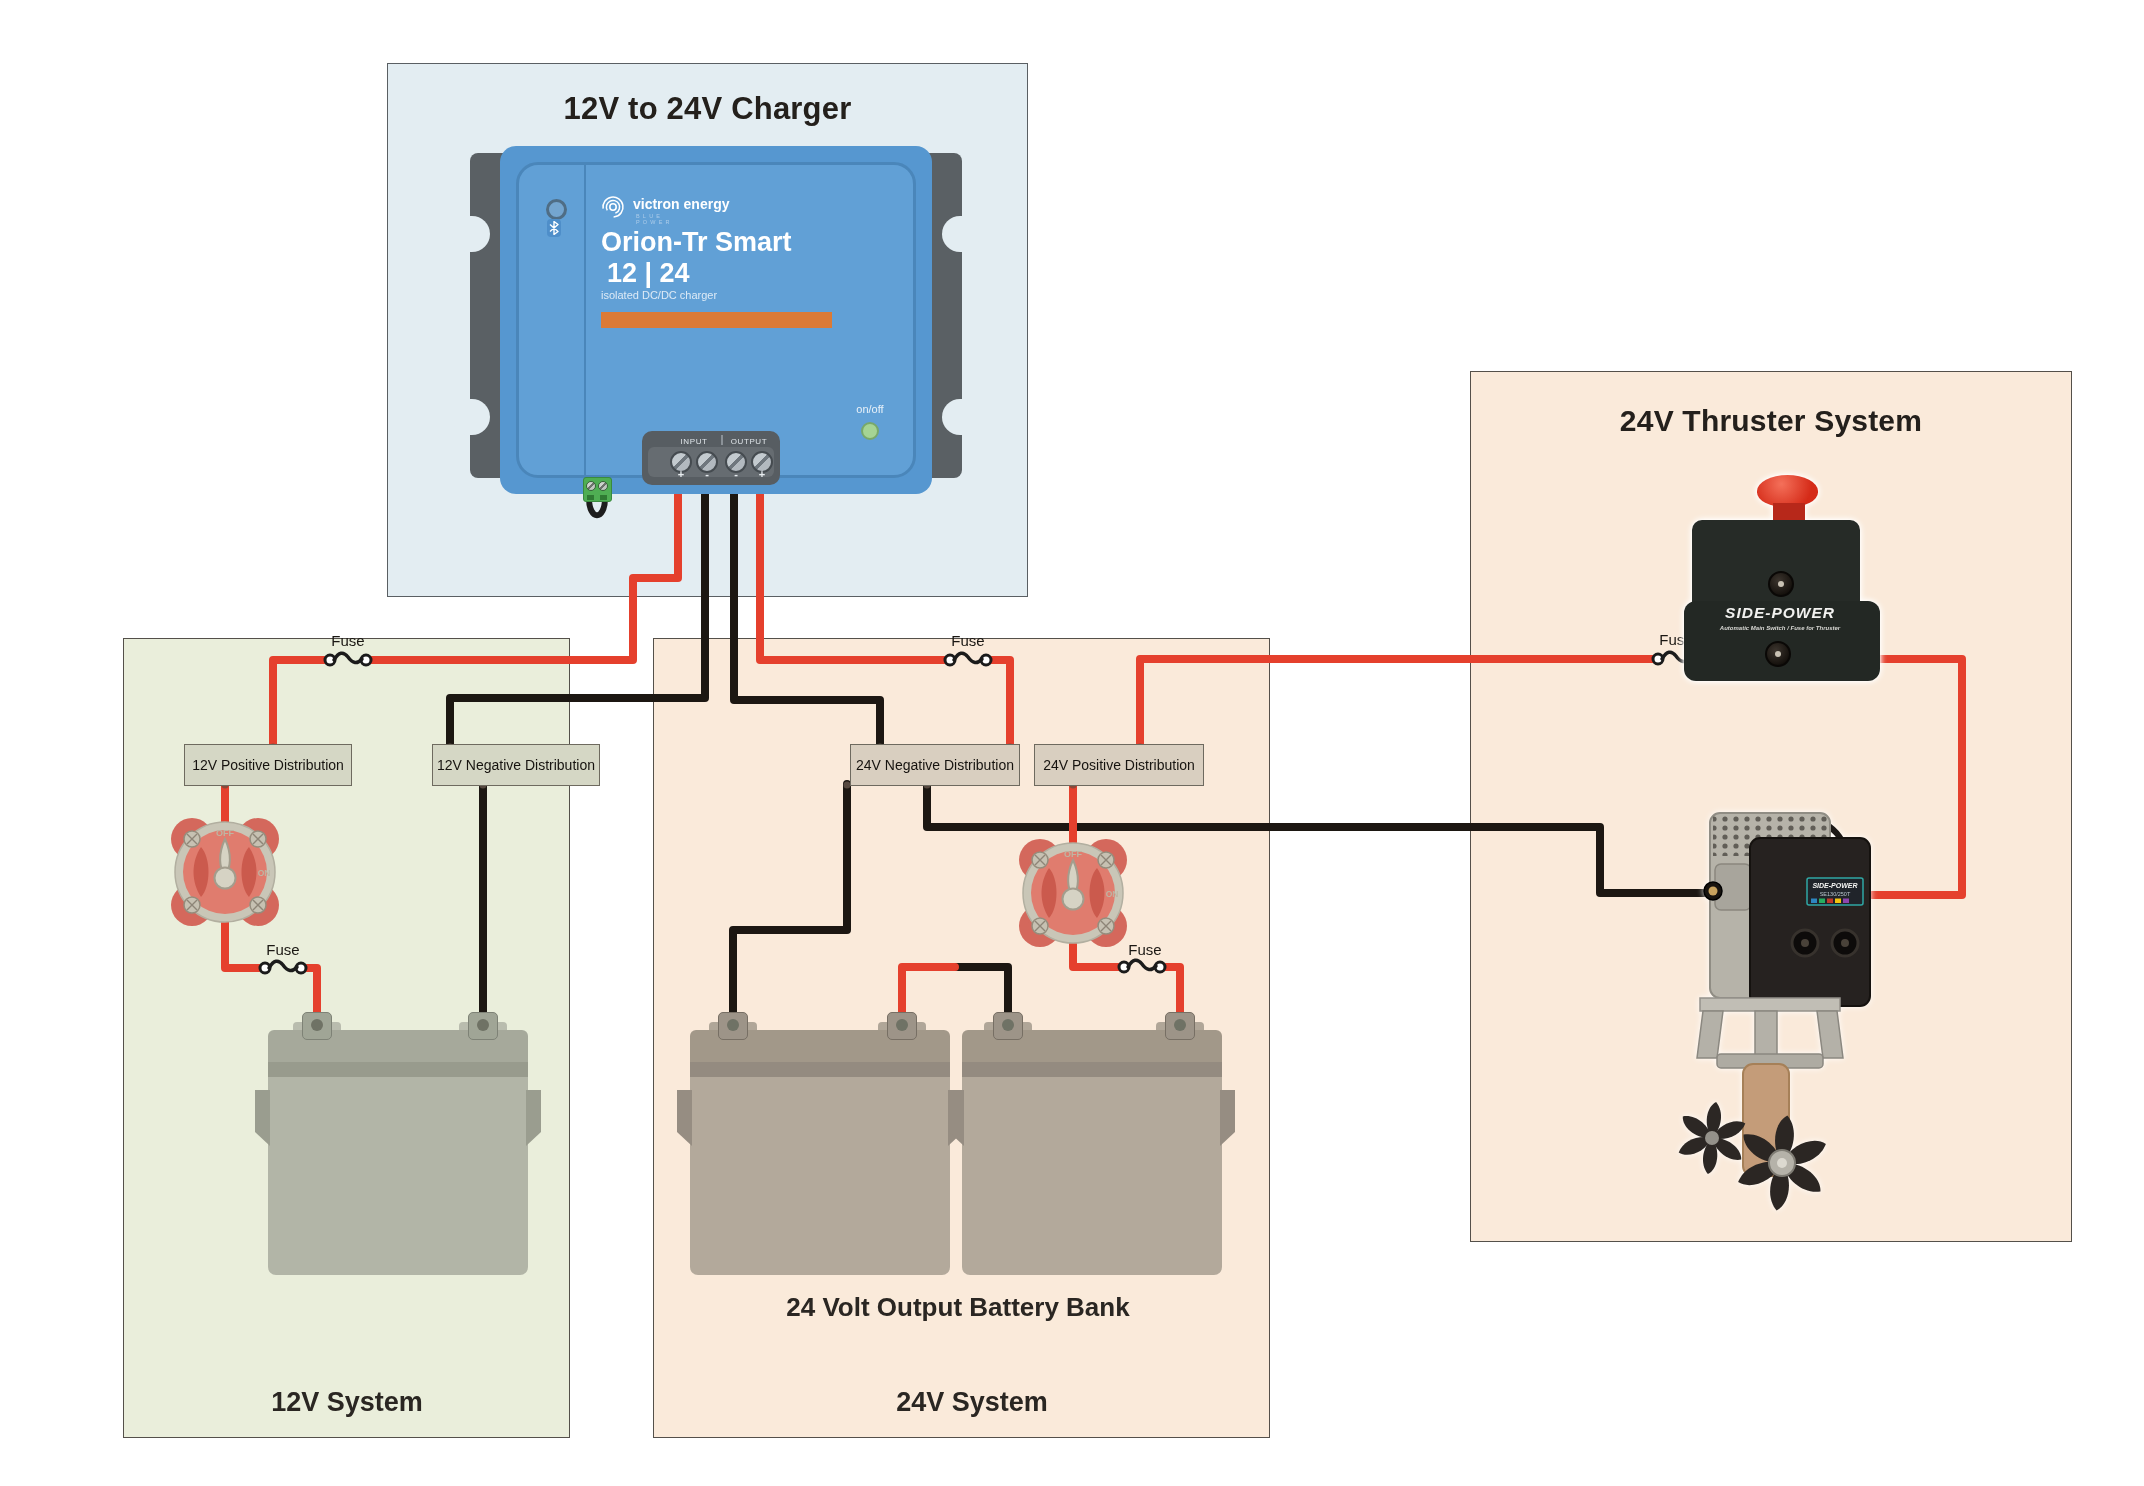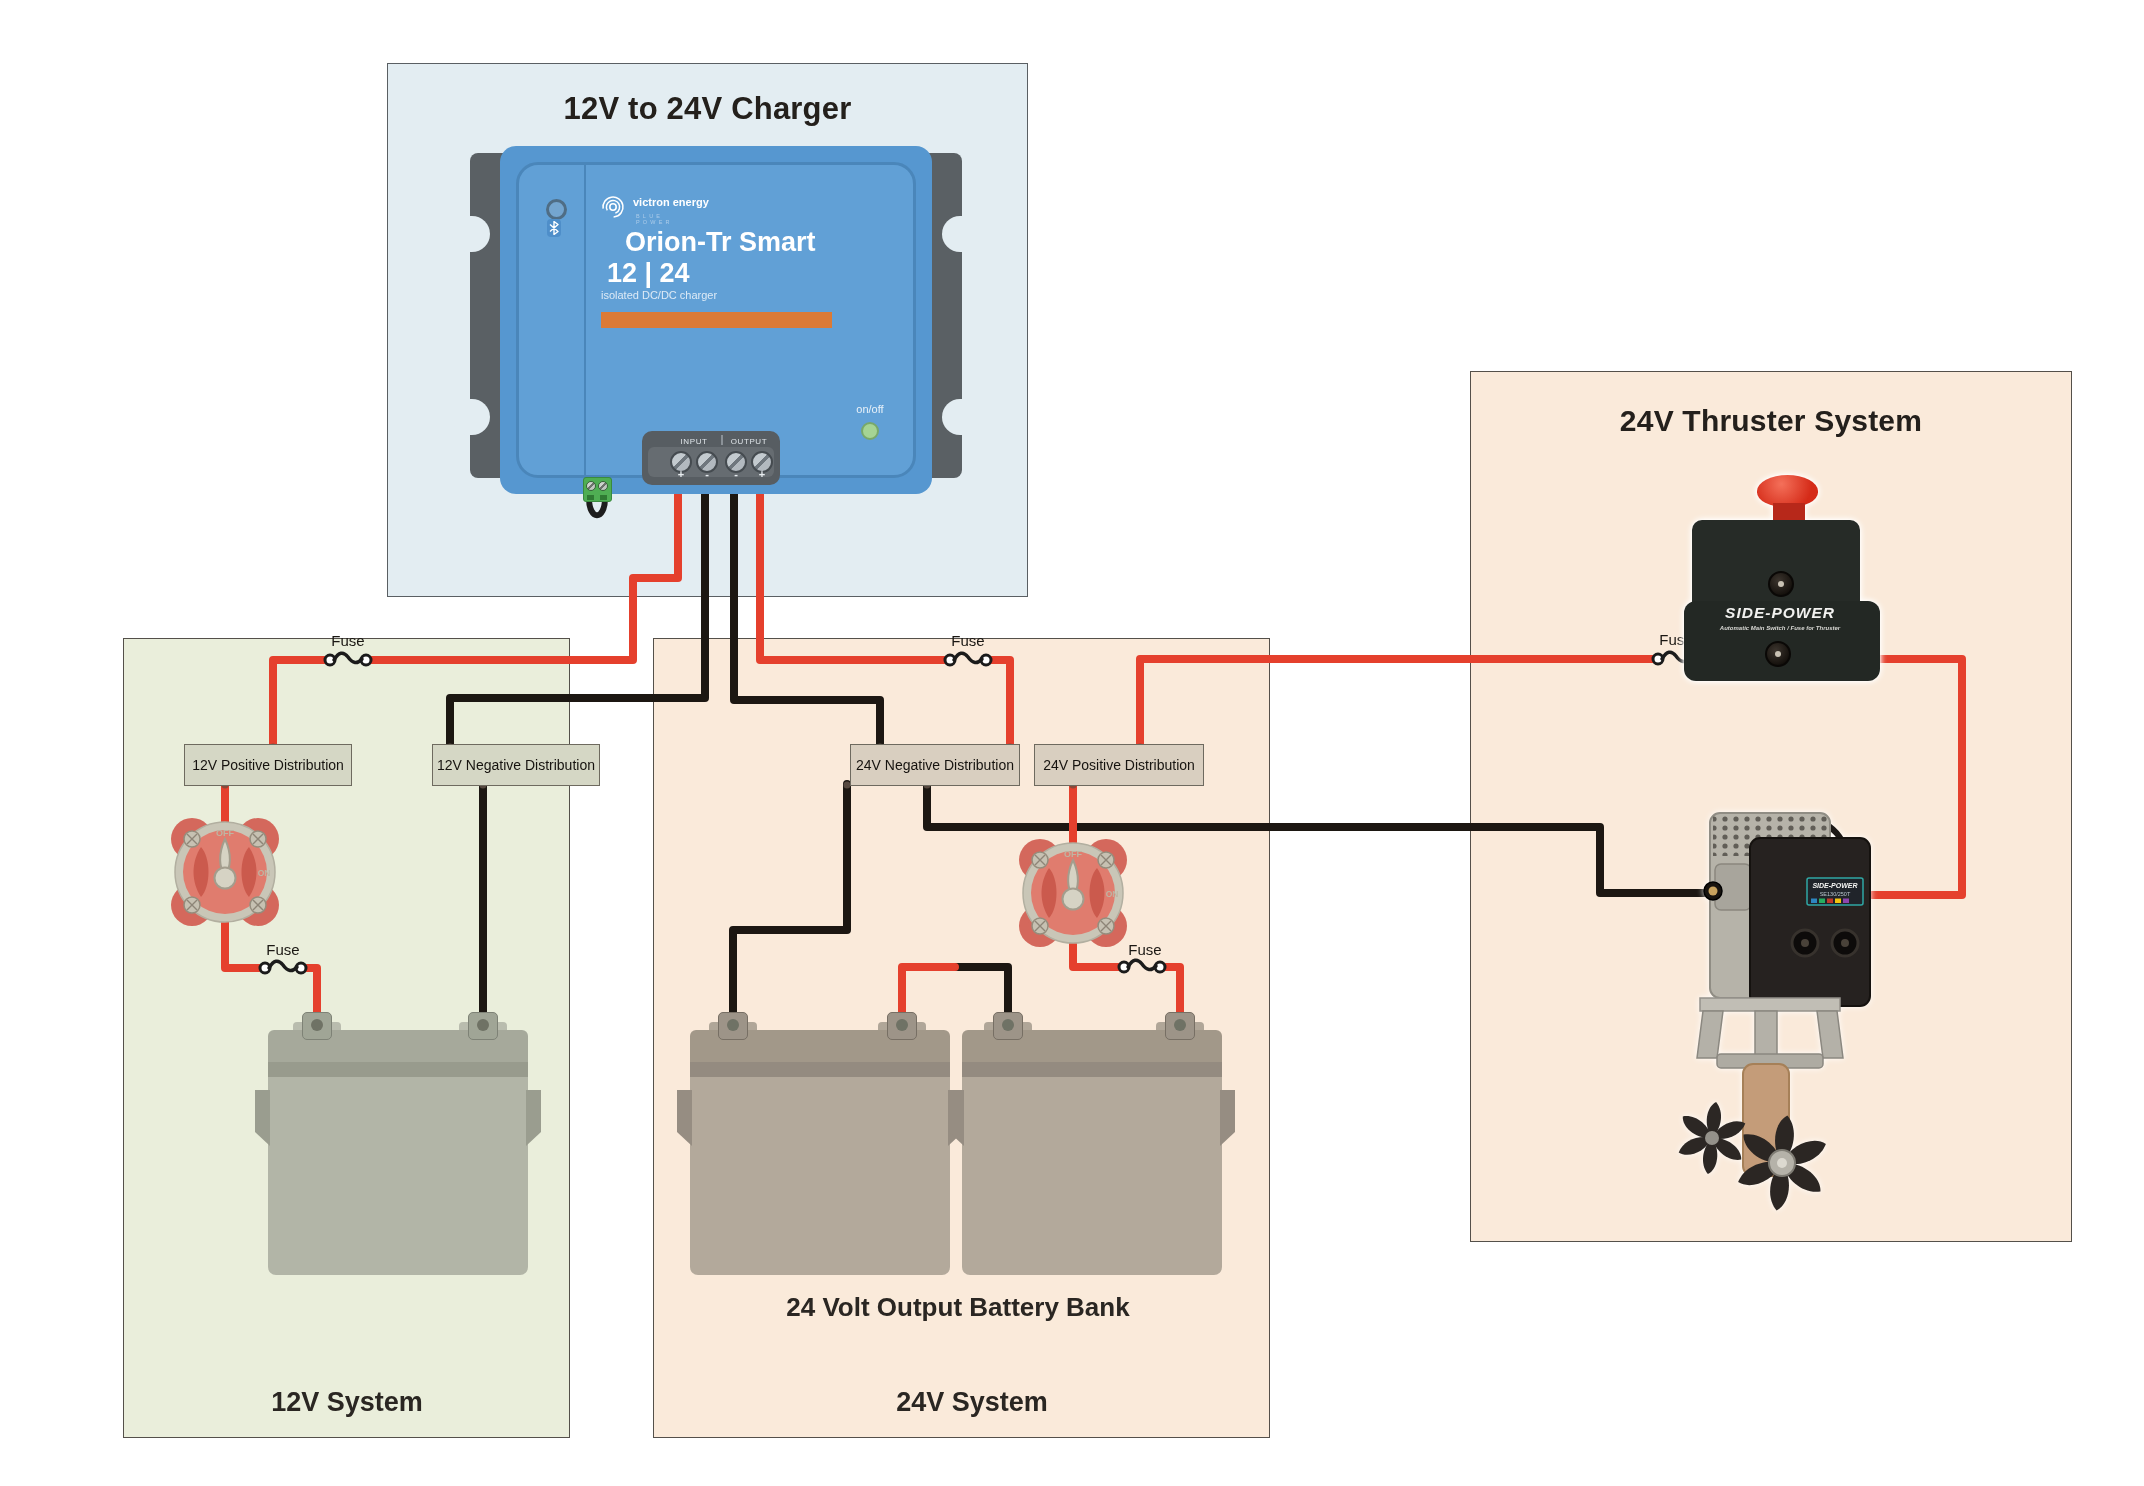--- a/index.html
+++ b/index.html
@@ -188,23 +188,23 @@
         <path d="M1,3.5 L9,10.5 L5,13.5 L5,0.5 L9,3.5 L1,10.5" fill="none" stroke="#ffffff" stroke-width="1.4" stroke-linejoin="round"></path>
       </svg>
     </div>
     <svg class="abs" style="left:597px;top:192px;" width="32" height="30" viewBox="0 0 32 30">
       <g fill="none" stroke="#ffffff">
         <circle cx="16" cy="15" r="3.2" stroke-width="1.6"></circle>
         <circle cx="16" cy="15" r="6.6" stroke-width="1.5" stroke-dasharray="32 10" transform="rotate(150 16 15)"></circle>
         <circle cx="16" cy="15" r="10" stroke-width="1.5" stroke-dasharray="48 16" transform="rotate(170 16 15)"></circle>
       </g>
     </svg>
-    <div class="abs vtext" style="left:633px;top:196px;font-size:11px;font-weight:700;">victron energy</div>
+    <div class="abs vtext" style="left:633px;top:196px;font-size:14px;font-weight:700;">victron energy</div>
     <div class="abs" style="left:636px;top:213px;font-size:5.5px;letter-spacing:3.2px;color:#accce9;">BLUE POWER</div>
-    <div class="abs vtext" style="left:625px;top:227px;font-size:27px;font-weight:700;">Orion-Tr Smart</div>
+    <div class="abs vtext" style="left:601px;top:227px;font-size:27px;font-weight:700;">Orion-Tr Smart</div>
     <div class="abs vtext" style="left:601px;top:258px;font-size:27px;font-weight:700;margin-left:6px;">12 | 24</div>
     <div class="abs" style="left:601px;top:289px;font-size:11px;color:#ddeaf6;white-space:nowrap;">isolated DC/DC charger</div>
     <div class="abs orange-bar" style="left:601px;top:312px;width:231px;height:16px;"></div>
     <div class="onoff" style="left:840px;top:403px;">on/off</div>
     <div class="onoff-led" style="left:861px;top:422px;"></div>
 
     <div class="abs tblock" style="left:642px;top:431px;width:138px;height:54px;"></div>
     <div class="abs tplate" style="left:648px;top:447px;width:126px;height:30px;"></div>
     <div class="tlabel" style="left:664px;top:437px;">INPUT</div>
     <div class="tlabel" style="left:719px;top:437px;">OUTPUT</div>

